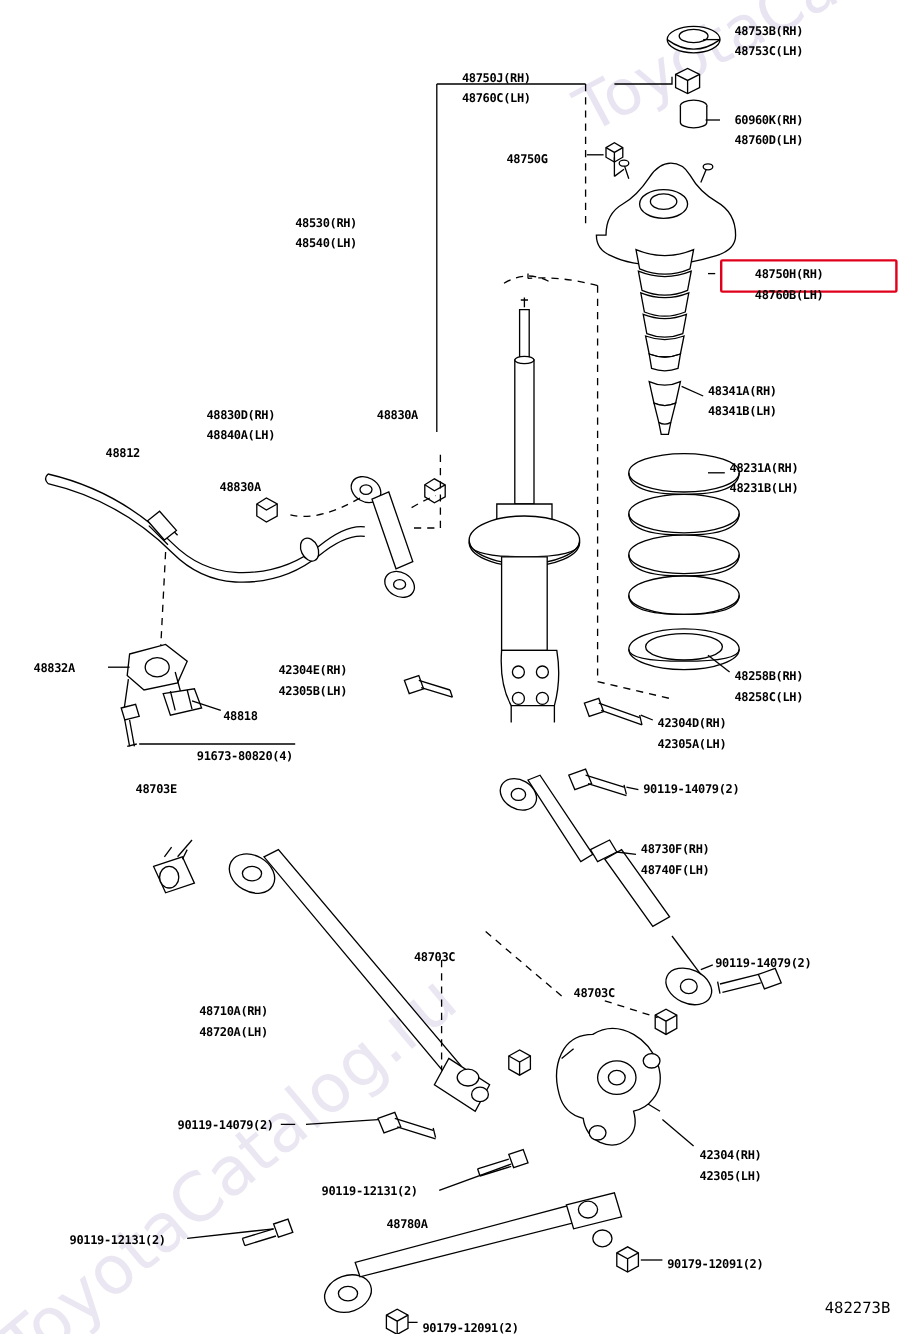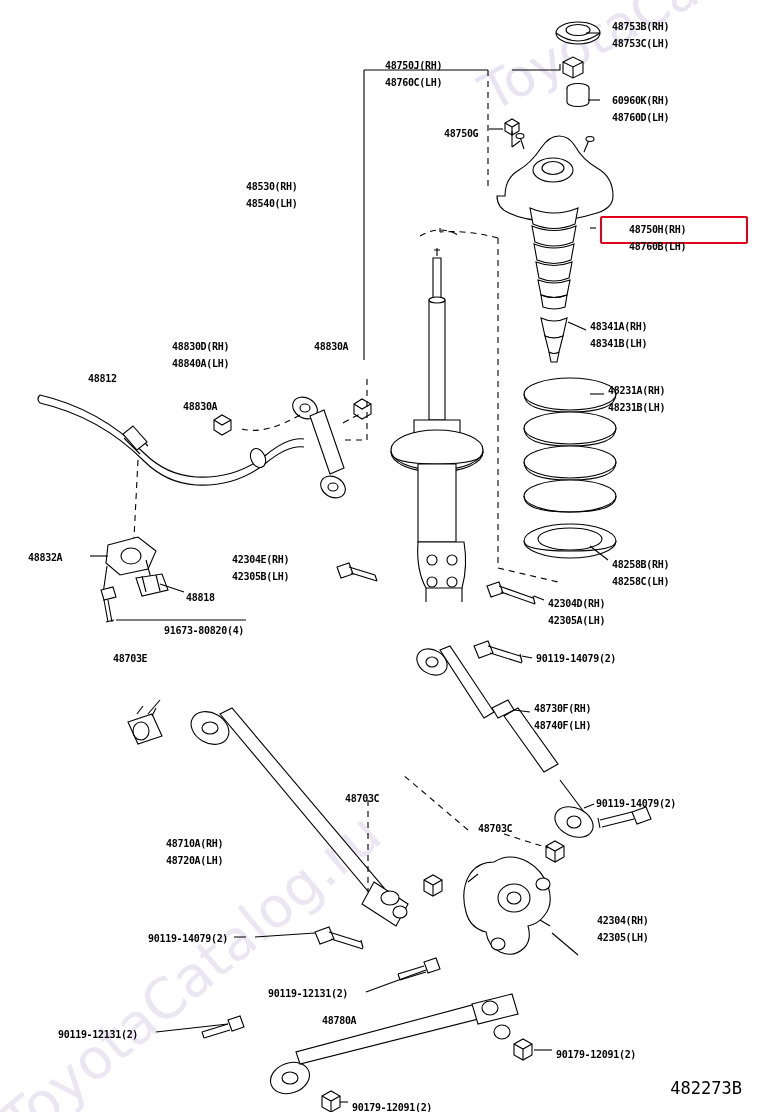--- a/index.html
+++ b/index.html
@@ -50,21 +50,21 @@
     line-height: 17px;
     letter-spacing: -0.3px;
     color: #000000;
     white-space: pre;
     font-weight: 700;
   }
   .code {
     position: absolute;
     right: 18px;
     bottom: 14px;
-    font-size: 17px;
+    font-size: 13px;
     font-family: "DejaVu Sans Mono", monospace;
     color: #000;
     letter-spacing: 0px;
   }
   .hl {
     position: absolute;
     border: 2px solid #e0001b;
     border-radius: 2px;
     box-sizing: border-box;
     background: transparent;
@@ -348,21 +348,21 @@
   </svg>
 
   <div class="hl" style="left:600px; top:216px; width:148px; height:28px;"></div>
 
   <div class="lbl" style="left:612px; top:18px;">48753B(RH)
 48753C(LH)</div>
   <div class="lbl" style="left:385px; top:57px;">48750J(RH)
 48760C(LH)</div>
   <div class="lbl" style="left:612px; top:92px;">60960K(RH)
 48760D(LH)</div>
-  <div class="lbl" style="left:422px; top:125px;margin-left:22px;">48750G</div>
+  <div class="lbl" style="left:422px; top:125px;">48750G</div>
   <div class="lbl" style="left:246px; top:178px;">48530(RH)
 48540(LH)</div>
   <div class="lbl" style="left:608px; top:221px;margin-left:21px;">48750H(RH)
 48760B(LH)</div>
   <div class="lbl" style="left:590px; top:318px;">48341A(RH)
 48341B(LH)</div>
   <div class="lbl" style="left:172px; top:338px;">48830D(RH)
 48840A(LH)</div>
   <div class="lbl" style="left:314px; top:338px;">48830A</div>
   <div class="lbl" style="left:608px; top:382px;">48231A(RH)
@@ -381,21 +381,21 @@
   <div class="lbl" style="left:536px; top:650px;">90119-14079(2)</div>
   <div class="lbl" style="left:113px; top:650px;">48703E</div>
   <div class="lbl" style="left:534px; top:700px;">48730F(RH)
 48740F(LH)</div>
   <div class="lbl" style="left:345px; top:790px;">48703C</div>
   <div class="lbl" style="left:596px; top:795px;">90119-14079(2)</div>
   <div class="lbl" style="left:478px; top:820px;">48703C</div>
   <div class="lbl" style="left:166px; top:835px;">48710A(RH)
 48720A(LH)</div>
   <div class="lbl" style="left:148px; top:930px;">90119-14079(2)</div>
-  <div class="lbl" style="left:583px; top:912px;margin-left:14px;">42304(RH)
+  <div class="lbl" style="left:583px; top:955px;">42304(RH)
 42305(LH)</div>
   <div class="lbl" style="left:268px; top:985px;">90119-12131(2)</div>
   <div class="lbl" style="left:322px; top:1012px;">48780A</div>
   <div class="lbl" style="left:58px; top:1026px;">90119-12131(2)</div>
   <div class="lbl" style="left:556px; top:1046px;">90179-12091(2)</div>
   <div class="lbl" style="left:352px; top:1099px;">90179-12091(2)</div>
 
   <div class="code">482273B</div>
 </div>
 

